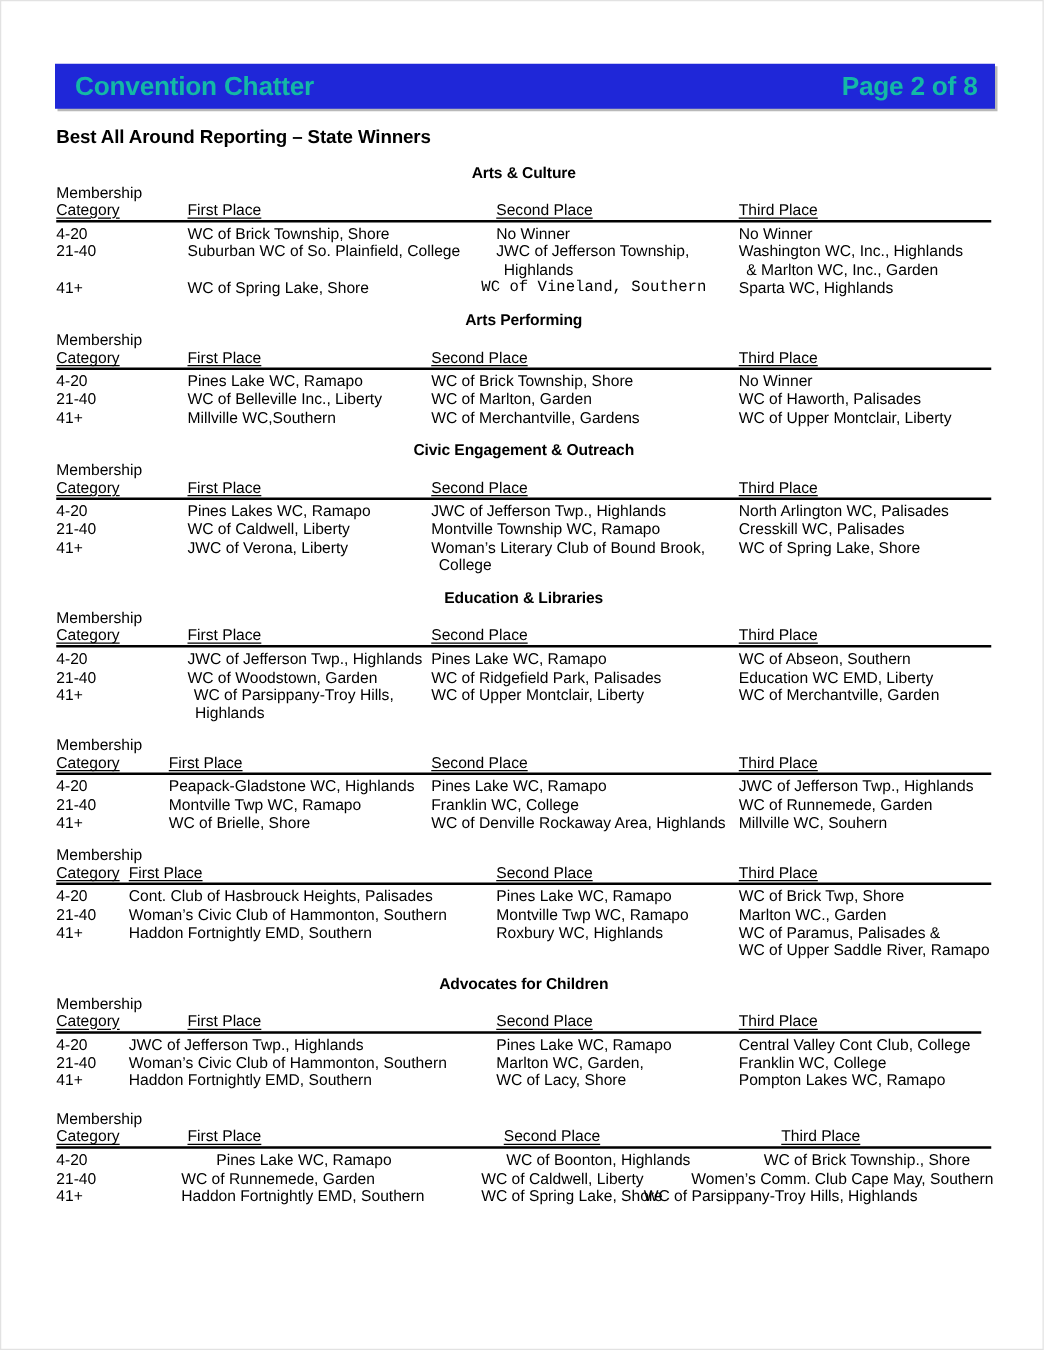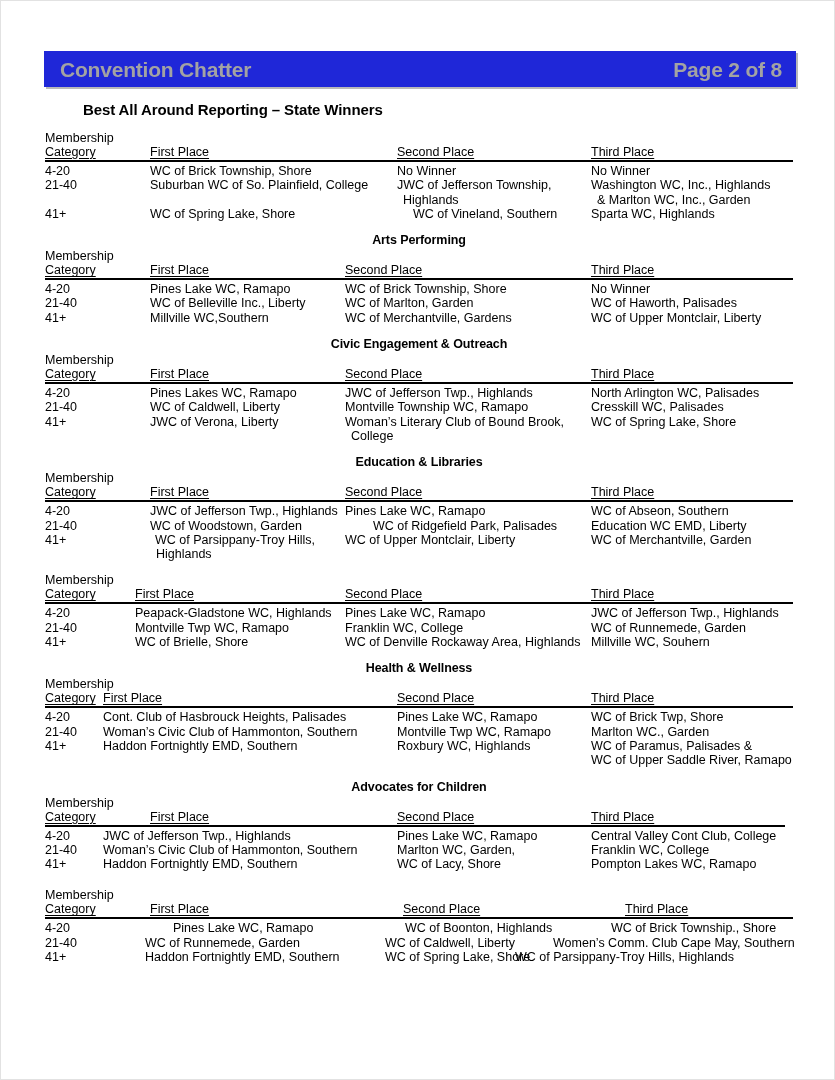--- a/index.html
+++ b/index.html
@@ -32,37 +32,36 @@
     height: 36px;
     background: #1f27d8;
     box-shadow: 2px 2px 0 0 #b9b9b9;
     display: flex;
     align-items: center;
     justify-content: space-between;
     box-sizing: border-box;
     padding: 0 14px 0 16px;
   }
   .header-title, .header-page {
-    color: #a3a3a3;
+    color: #14b8a6;
     font-weight: bold;
     font-size: 21px;
     letter-spacing: -0.2px;
     white-space: nowrap;
     line-height: 1;
     font-family: "Liberation Sans", sans-serif;
   }
   .doc-title {
     position: absolute;
     left: 44px;
     top: 100px;
     font-size: 15px;
     font-weight: bold;
     letter-spacing: -0.1px;
     white-space: nowrap;
-    margin-left: 38px;
   }
   .content {
     position: absolute;
     left: 44px;
     top: 130px;
     width: 748px;
   }
 
   .section { position: relative; }
   .section-title {
@@ -106,20 +105,21 @@
 
   <div class="header-bar">
     <span class="header-title">Convention Chatter</span>
     <span class="header-page">Page 2 of 8</span>
   </div>
 
   <div class="doc-title">Best All Around Reporting – State Winners</div>
 
   <div class="content">
       <div class="section">
+        <div class="section-title">Arts &amp; Culture</div>
         <div class="memb-label">Membership</div>
         <div class="row head" style="height: 15px;">
           <span class="cell u" style="left: 0px;">Category</span>
           <span class="cell u" style="left: 105px;">First Place</span>
           <span class="cell u" style="left: 352px;">Second Place</span>
           <span class="cell u" style="left: 546px;">Third Place</span>
         </div>
         <div class="rule" style="position: relative; width: 748px; margin-top: 0px; margin-bottom: 2px;"></div>
         <div class="row" style="height: 14.3px;">
           <span class="cell" style="left: 0px;">4-20</span>
@@ -133,21 +133,21 @@
           <span class="cell" style="left: 352px;">JWC of Jefferson Township,</span>
           <span class="cell" style="left: 546px;">Washington WC, Inc., Highlands</span>
         </div>
         <div class="row" style="height: 14.3px;">
           <span class="cell" style="left: 358px;"> Highlands</span>
           <span class="cell" style="left: 552px;"> &amp; Marlton WC, Inc., Garden</span>
         </div>
         <div class="row" style="height: 14.3px;">
           <span class="cell" style="left: 0px;">41+</span>
           <span class="cell" style="left: 105px;">WC of Spring Lake, Shore</span>
-          <span class="cell" style="left: 368px;">WC of Vineland, Southern</span>
+          <span class="cell" style="left: 340px; font-family: Liberation Mono, monospace;">WC of Vineland, Southern</span>
           <span class="cell" style="left: 546px;">Sparta WC, Highlands</span>
         </div>
       </div>
       <div class="spacer-md"></div>
       <div class="section">
         <div class="section-title">Arts Performing</div>
         <div class="memb-label">Membership</div>
         <div class="row head" style="height: 15px;">
           <span class="cell u" style="left: 0px;">Category</span>
           <span class="cell u" style="left: 105px;">First Place</span>
@@ -220,21 +220,21 @@
         <div class="rule" style="position: relative; width: 748px; margin-top: 0px; margin-bottom: 2px;"></div>
         <div class="row" style="height: 14.3px;">
           <span class="cell" style="left: 0px;">4-20</span>
           <span class="cell" style="left: 105px;">JWC of Jefferson Twp., Highlands</span>
           <span class="cell" style="left: 300px;">Pines Lake WC, Ramapo</span>
           <span class="cell" style="left: 546px;">WC of Abseon, Southern</span>
         </div>
         <div class="row" style="height: 14.3px;">
           <span class="cell" style="left: 0px;">21-40</span>
           <span class="cell" style="left: 105px;">WC of Woodstown, Garden</span>
-          <span class="cell" style="left: 300px; margin-left: 28px;">WC of Ridgefield Park, Palisades</span>
+          <span class="cell" style="left: 300px;">WC of Ridgefield Park, Palisades</span>
           <span class="cell" style="left: 546px;">Education WC EMD, Liberty</span>
         </div>
         <div class="row" style="height: 14.3px;">
           <span class="cell" style="left: 0px;">41+</span>
           <span class="cell" style="left: 110px;">WC of Parsippany-Troy Hills,</span>
           <span class="cell" style="left: 300px;">WC of Upper Montclair, Liberty</span>
           <span class="cell" style="left: 546px;">WC of Merchantville, Garden</span>
         </div>
         <div class="row" style="height: 14.3px;">
           <span class="cell" style="left: 111px;"> Highlands</span>
@@ -264,21 +264,20 @@
         </div>
         <div class="row" style="height: 14.3px;">
           <span class="cell" style="left: 0px;">41+</span>
           <span class="cell" style="left: 90px;">WC of Brielle, Shore</span>
           <span class="cell" style="left: 300px;">WC of Denville Rockaway Area, Highlands</span>
           <span class="cell" style="left: 546px;">Millville WC, Souhern</span>
         </div>
       </div>
       <div class="spacer-md"></div>
       <div class="section">
-        <div class="section-title">Health &amp; Wellness</div>
         <div class="memb-label">Membership</div>
         <div class="row head" style="height: 15px;">
           <span class="cell u" style="left: 0px;">Category</span>
           <span class="cell u" style="left: 58px;">First Place</span>
           <span class="cell u" style="left: 352px;">Second Place</span>
           <span class="cell u" style="left: 546px;">Third Place</span>
         </div>
         <div class="rule" style="position: relative; width: 748px; margin-top: 0px; margin-bottom: 2px;"></div>
         <div class="row" style="height: 14.3px;">
           <span class="cell" style="left: 0px;">4-20</span>

